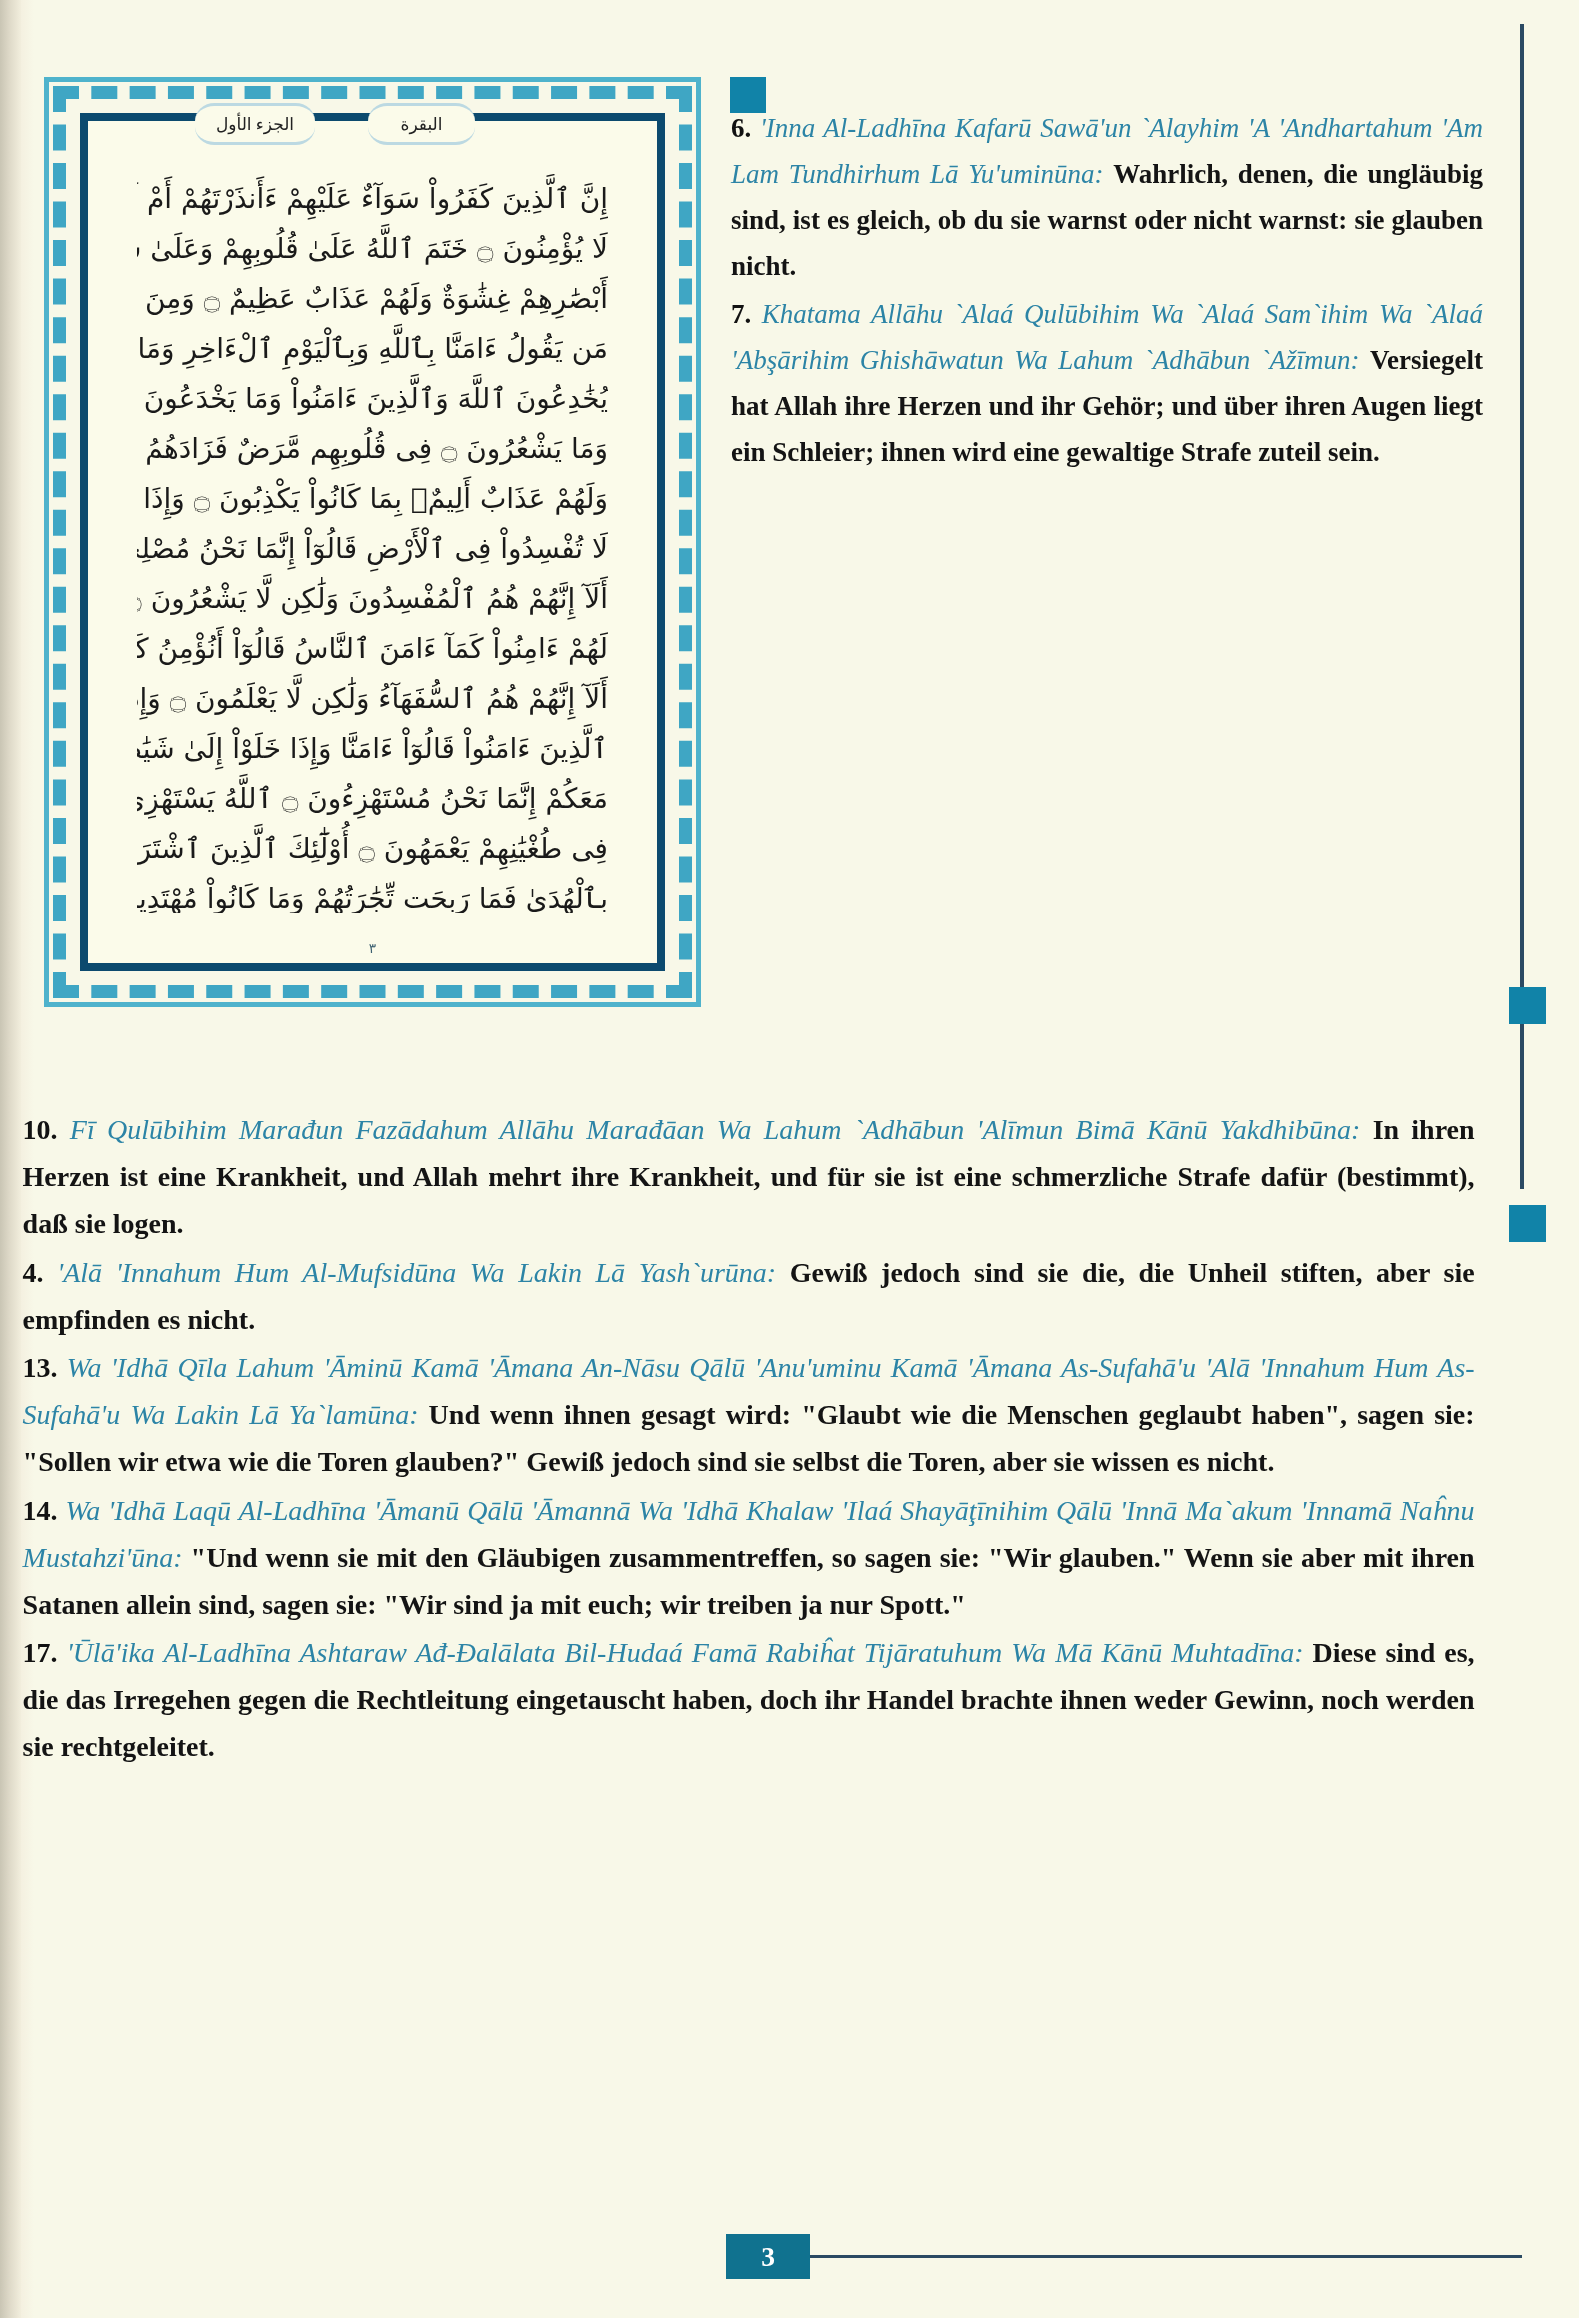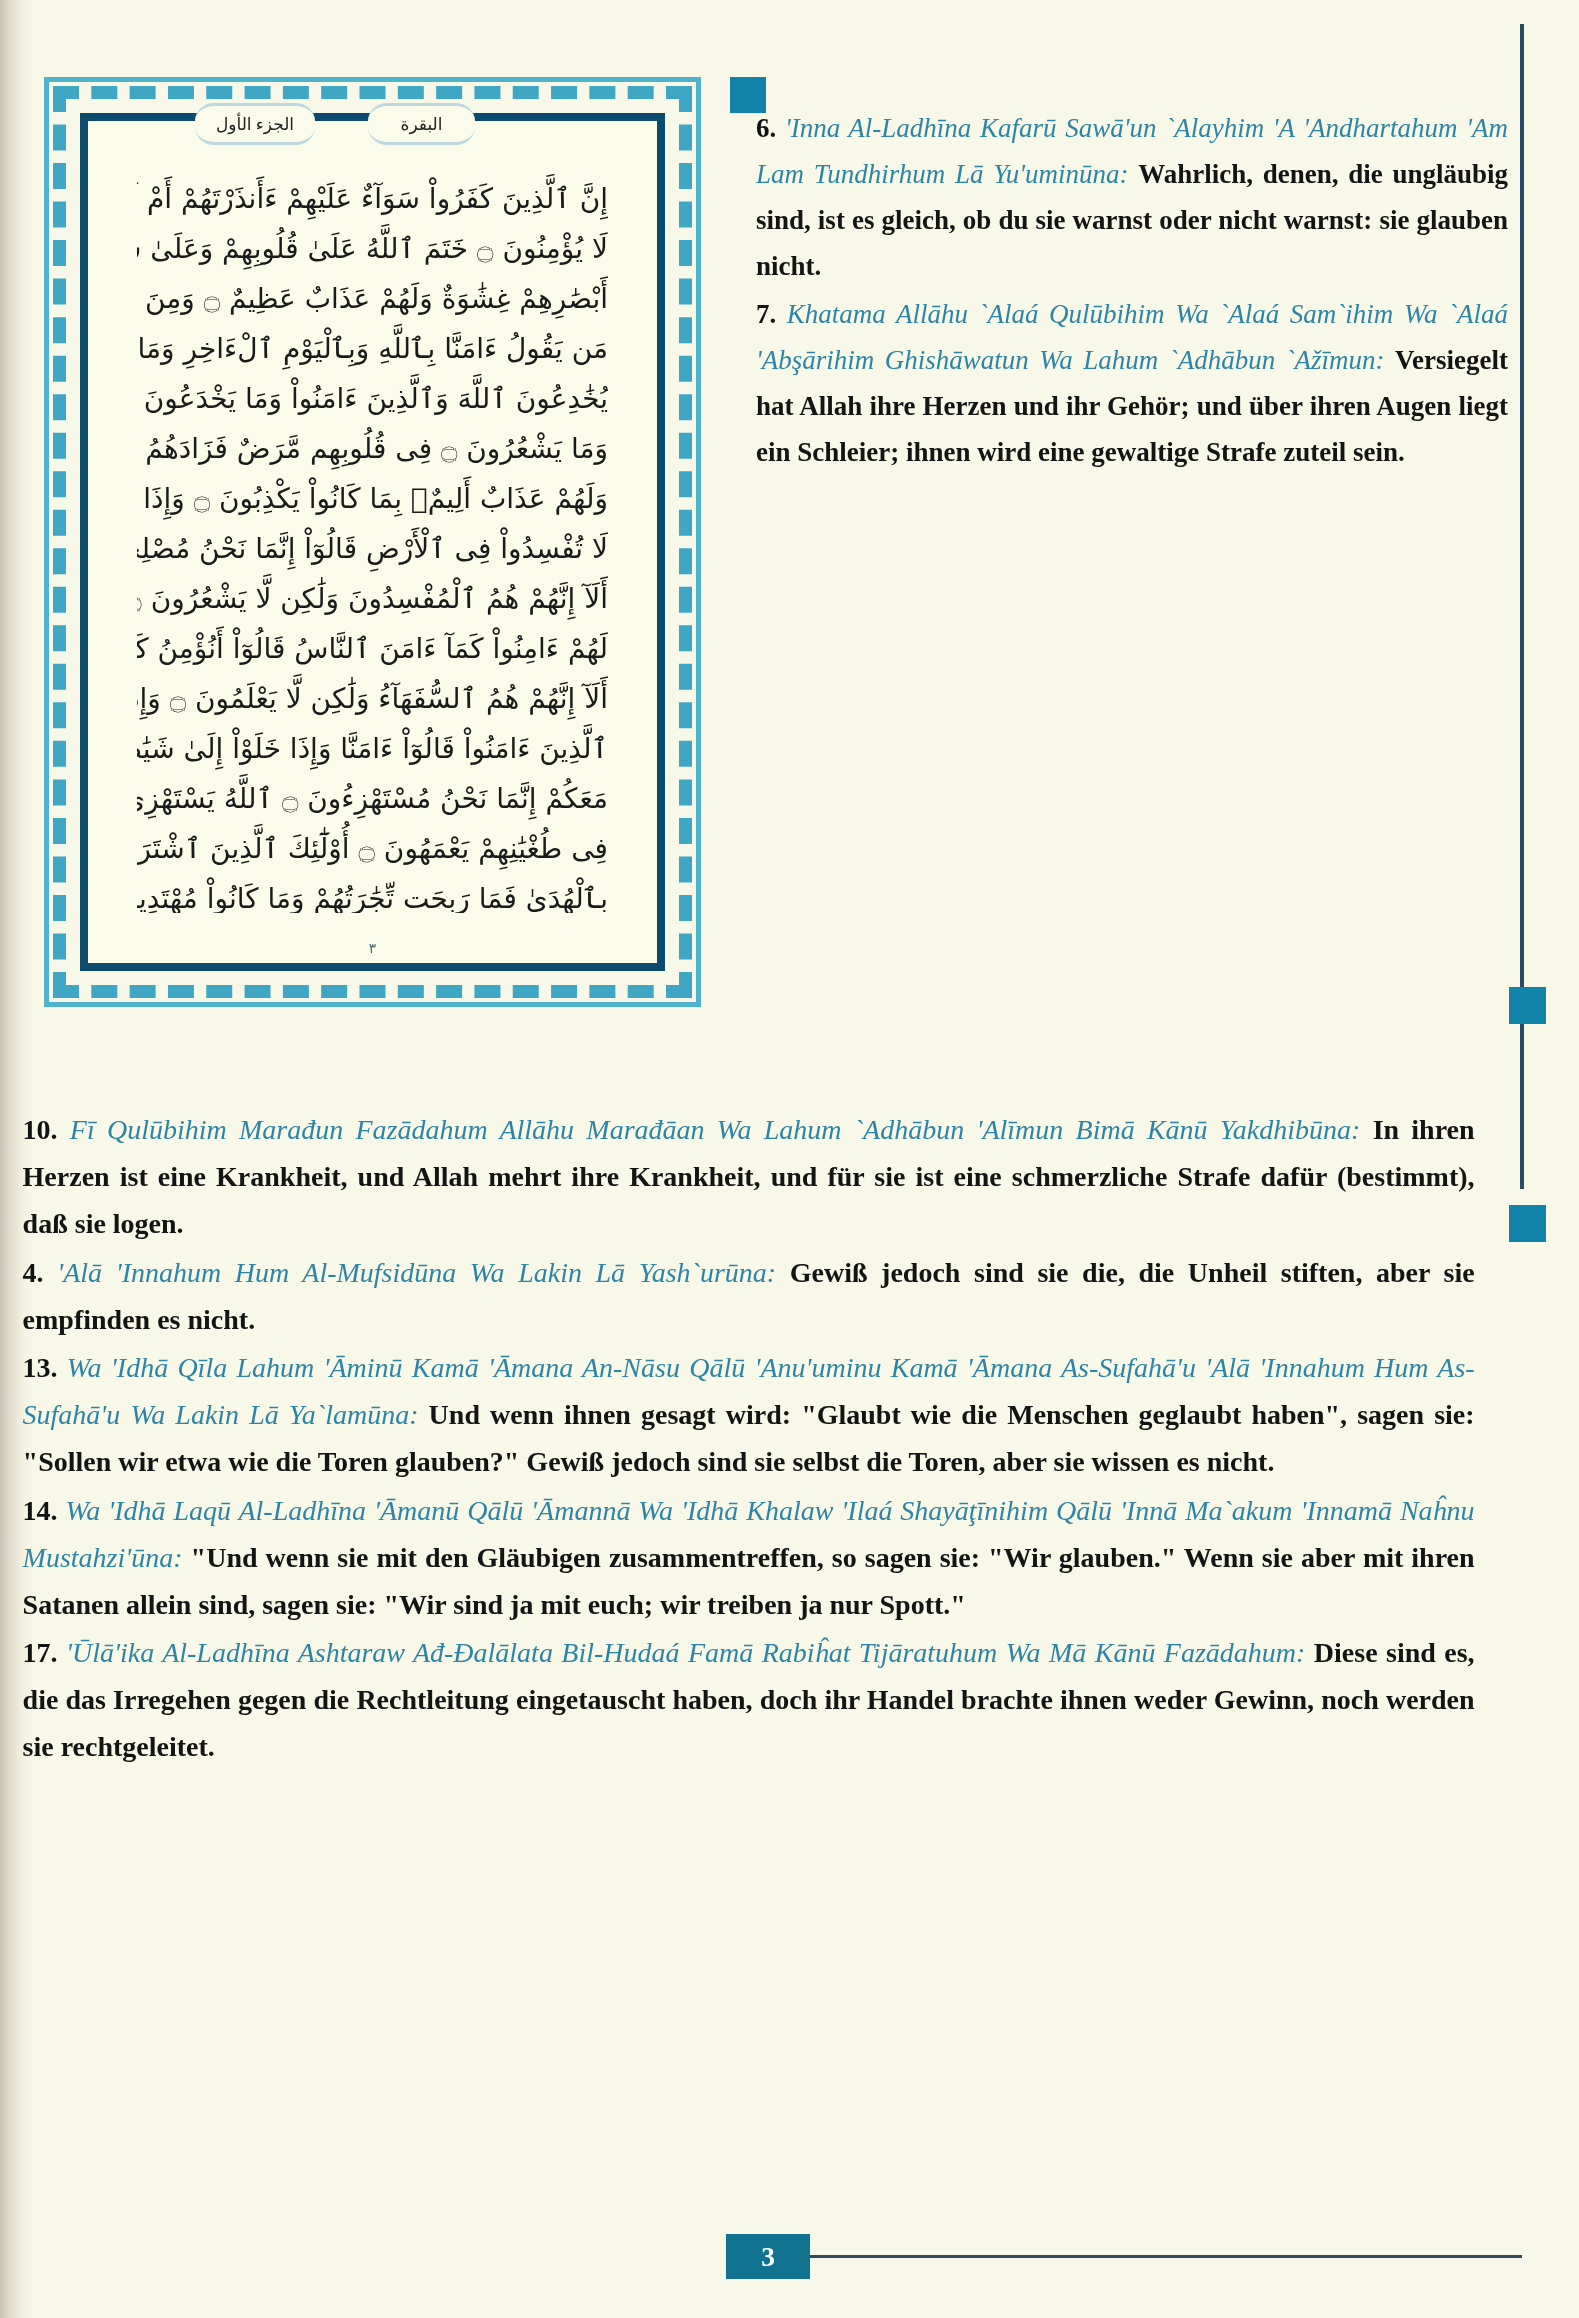--- a/index.html
+++ b/index.html
@@ -121,21 +121,21 @@
     bottom: 6.5px;
     left: 0; right: 0;
     text-align: center;
     font-size: 13.7px;
     color: #3d6070;
   }
 
   
   .col-right {
     position: absolute;
-    left: 756px;
+    left: 731px;
     top: 105px;
     width: 752px;
   }
   .full-block {
     position: absolute;
     left: 22.6px;
     top: 1106px;
     width: 1452px;
   }
   .verse {
@@ -242,21 +242,21 @@
   <div class="col-right" id="col-right">
       <p class="verse"><span class="vnum">6.</span> <span class="translit">'Inna Al-Ladhīna Kafarū Sawā'un `Alayhim 'A 'Andhartahum 'Am Lam Tundhirhum Lā Yu'uminūna:</span> <span class="german">Wahrlich, denen, die ungläubig sind, ist es gleich, ob du sie warnst oder nicht warnst: sie glauben nicht.</span></p>
       <p class="verse"><span class="vnum">7.</span> <span class="translit">Khatama Allāhu `Alaá Qulūbihim Wa `Alaá Sam`ihim Wa `Alaá 'Abşārihim Ghishāwatun Wa Lahum `Adhābun `Ažīmun:</span> <span class="german">Versiegelt hat Allah ihre Herzen und ihr Gehör; und über ihren Augen liegt ein Schleier; ihnen wird eine gewaltige Strafe zuteil sein.</span></p>
     </div>
 
   <div class="full-block" id="full-block">
       <p class="verse"><span class="vnum">10.</span> <span class="translit">Fī Qulūbihim Marađun Fazādahum Allāhu Marađāan Wa Lahum `Adhābun 'Alīmun Bimā Kānū Yakdhibūna:</span> <span class="german">In ihren Herzen ist eine Krankheit, und Allah mehrt ihre Krankheit, und für sie ist eine schmerzliche Strafe dafür (bestimmt), daß sie logen.</span></p>
       <p class="verse"><span class="vnum">4.</span> <span class="translit">'Alā 'Innahum Hum Al-Mufsidūna Wa Lakin Lā Yash`urūna:</span> <span class="german">Gewiß jedoch sind sie die, die Unheil stiften, aber sie empfinden es nicht.</span></p>
       <p class="verse"><span class="vnum">13.</span> <span class="translit">Wa 'Idhā Qīla Lahum 'Āminū Kamā 'Āmana An-Nāsu Qālū 'Anu'uminu Kamā 'Āmana As-Sufahā'u 'Alā 'Innahum Hum As-Sufahā'u Wa Lakin Lā Ya`lamūna:</span> <span class="german">Und wenn ihnen gesagt wird: "Glaubt wie die Menschen geglaubt haben", sagen sie: "Sollen wir etwa wie die Toren glauben?" Gewiß jedoch sind sie selbst die Toren, aber sie wissen es nicht.</span></p>
       <p class="verse"><span class="vnum">14.</span> <span class="translit">Wa 'Idhā Laqū Al-Ladhīna 'Āmanū Qālū 'Āmannā Wa 'Idhā Khalaw 'Ilaá Shayāţīnihim Qālū 'Innā Ma`akum 'Innamā Naĥnu Mustahzi'ūna:</span> <span class="german">"Und wenn sie mit den Gläubigen zusammentreffen, so sagen sie: "Wir glauben." Wenn sie aber mit ihren Satanen allein sind, sagen sie: "Wir sind ja mit euch; wir treiben ja nur Spott."</span></p>
-      <p class="verse"><span class="vnum">17.</span> <span class="translit">'Ūlā'ika Al-Ladhīna Ashtaraw Ađ-Đalālata Bil-Hudaá Famā Rabiĥat Tijāratuhum Wa Mā Kānū Fazādahum:</span> <span class="german">Diese sind es, die das Irregehen gegen die Rechtleitung eingetauscht haben, doch ihr Handel brachte ihnen weder Gewinn, noch werden sie rechtgeleitet.</span></p>
+      <p class="verse"><span class="vnum">17.</span> <span class="translit">'Ūlā'ika Al-Ladhīna Ashtaraw Ađ-Đalālata Bil-Hudaá Famā Rabiĥat Tijāratuhum Wa Mā Kānū Muhtadīna:</span> <span class="german">Diese sind es, die das Irregehen gegen die Rechtleitung eingetauscht haben, doch ihr Handel brachte ihnen weder Gewinn, noch werden sie rechtgeleitet.</span></p>
     </div>
 
   <div class="footer">
     <div class="footer-badge">3</div>
     <div class="footer-rule"></div>
   </div>
 
 </div>
 
 

